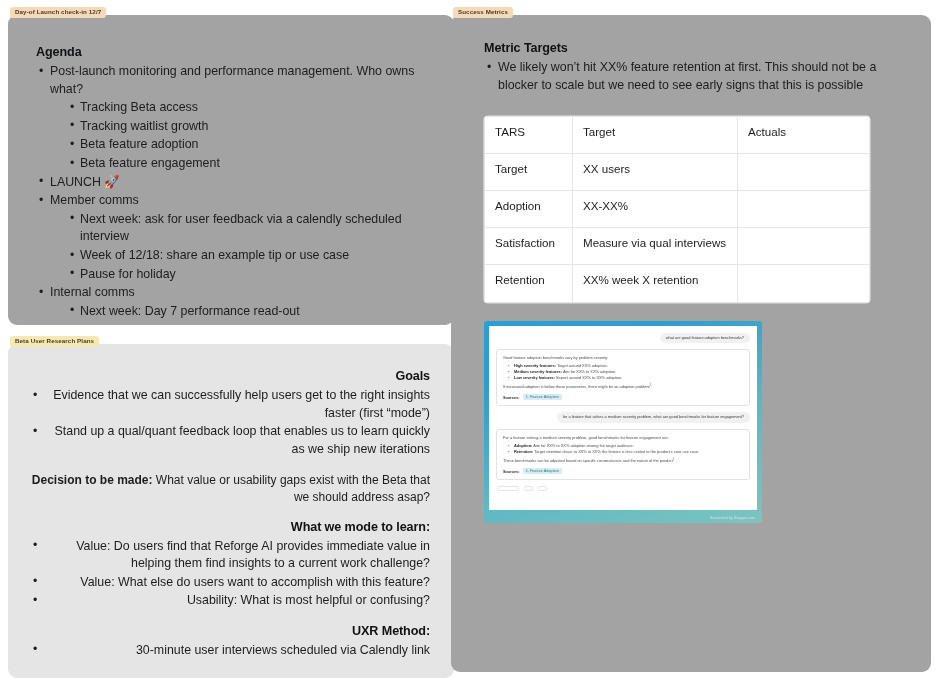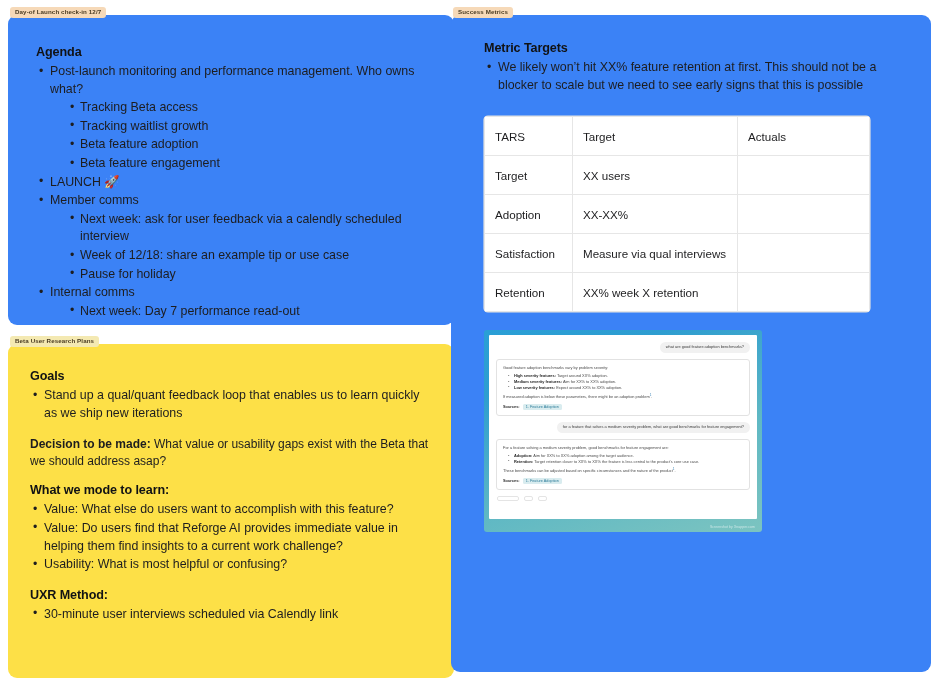--- a/index.html
+++ b/index.html
@@ -50,22 +50,22 @@
     z-index: 3;
     white-space: nowrap;
   }
   .tag-peach  { background: #f6d9b8; }
   .tag-cream  { background: #f4e9b2; }
 
   .card {
     border-radius: 9px;
     position: relative;
   }
-  .card-peach { background: #3b82f6; }
-  .card-cream { background: #fde047; }
+  .card-peach { background: #a3a3a3; }
+  .card-cream { background: #e5e5e5; text-align: right; }
 
   
   .doc { color: #1d1d1f; }
   h3.sec {
     font-size: 12.6px;
     font-weight: 700;
     color: #111214;
     margin: 0 0 4px 0;
     letter-spacing: -0.1px;
   }
@@ -113,25 +113,25 @@
     width: 385px;
     background: #ffffff;
     font-size: 11.6px;
     table-layout: fixed;
     border-radius: 4px;
     overflow: hidden;
     box-shadow: 0 0 0 0.6px #e3e3e3;
   }
   table.metrics td {
     border: 0.6px solid #e6e6e6;
-    padding: 7px 9px 7px 10px;
+    padding: 7px 9px 14px 10px;
     color: #1d1d1f;
     vertical-align: middle;
     line-height: 1.3;
-    height: 39px;
+    height: 30px;
   }
   table.metrics td.c0 { width: 88px; }
   table.metrics td.c1 { width: 165px; }
   table.metrics td.c2 { width: 132px; }
 
   
   .embed {
     width: 278px;
     height: 202px;
     margin-top: 18px;
@@ -251,35 +251,36 @@
       </ul>
     </div>
 
     <div style="padding-left:2px;margin-top:4px;">
       <span class="tag tag-cream">Beta User Research Plans</span>
     </div>
     <div class="card card-cream doc" style="margin-top:-3px;height:334px;padding:25px 24px 0 22px;">
 
       <h3 class="sec">Goals</h3>
       <ul class="bul">
+        <li><span>Evidence that we can successfully help users get to the right insights faster (first “mode”)</span></li>
         <li><span>Stand up a qual/quant feedback loop that enables us to learn quickly as we ship new iterations</span></li>
       </ul>
 
       <div class="spacer-blk"></div>
 
       <p class="para">
         <b>Decision to be made:</b><span> What value or usability gaps exist with the Beta that we should address asap?</span>
       </p>
 
       <div class="spacer-blk"></div>
 
       <h3 class="sec">What we mode to learn:</h3>
       <ul class="bul">
+        <li><span>Value: Do users find that Reforge AI provides immediate value in helping them find insights to a current work challenge?</span></li>
         <li><span>Value: What else do users want to accomplish with this feature?</span></li>
-        <li><span>Value: Do users find that Reforge AI provides immediate value in helping them find insights to a current work challenge?</span></li>
         <li><span>Usability: What is most helpful or confusing?</span></li>
       </ul>
 
       <div class="spacer-blk"></div>
 
       <h3 class="sec">UXR Method:</h3>
       <ul class="bul">
         <li><span>30-minute user interviews scheduled via Calendly link</span></li>
       </ul>
     </div>

